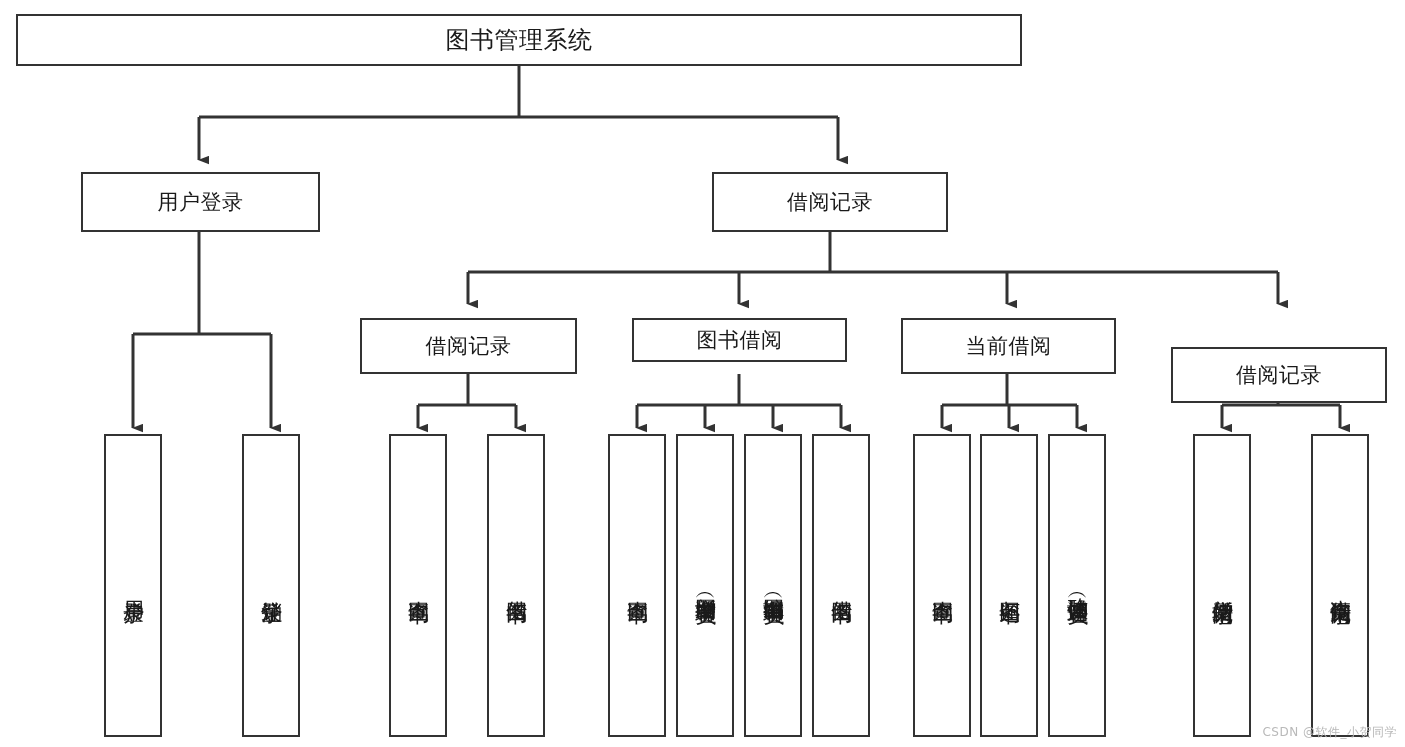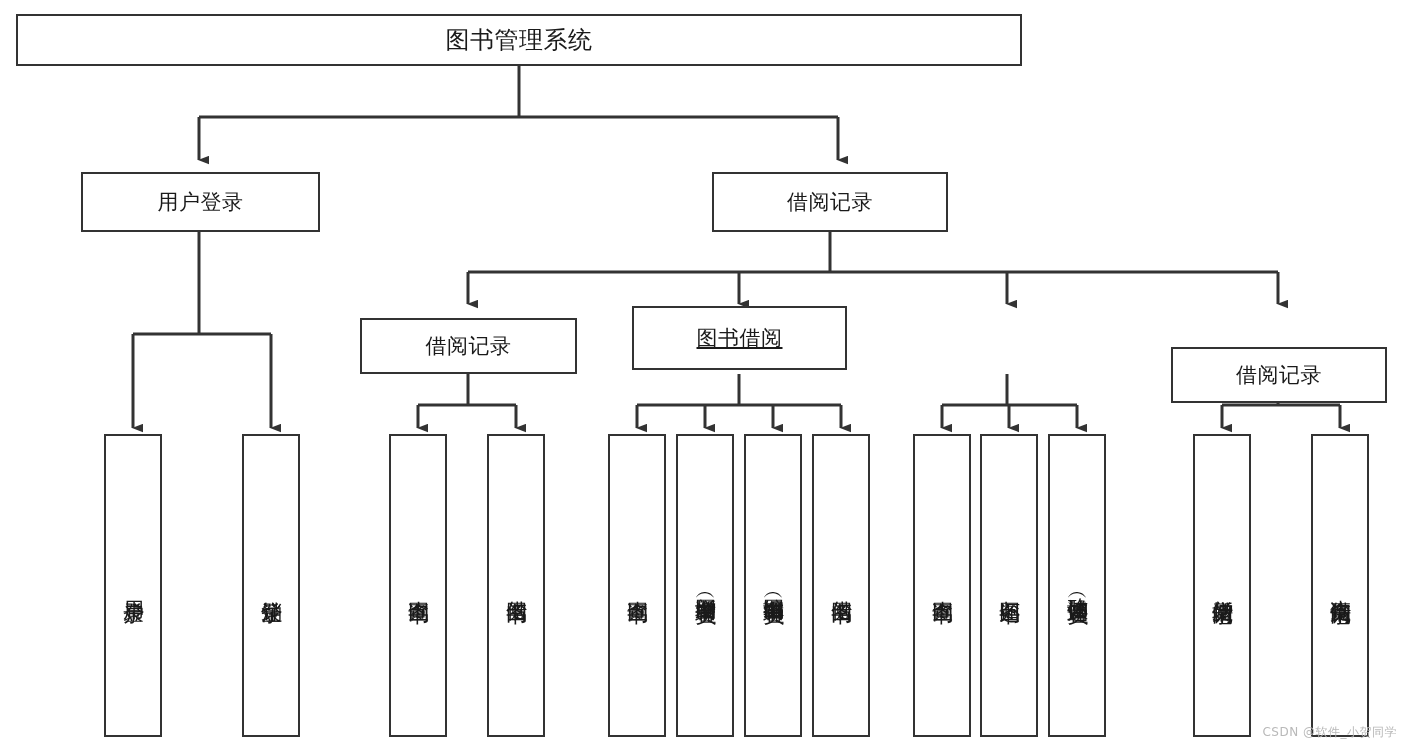--- a/index.html
+++ b/index.html
@@ -116,21 +116,22 @@
       <path d="M1340,405 L1340,428" marker-end="url(#arrowhead)"></path>
     </g>
   </svg>
 
   <div class="node node-h node-root" style="left:16px; top:14px; width:1006px; height:52px;">图书管理系统</div>
 
   <div class="node node-h" style="left:81px; top:172px; width:239px; height:60px;">用户登录</div>
   <div class="node node-h" style="left:712px; top:172px; width:236px; height:60px;">借阅记录</div>
 
   <div class="node node-h" style="left:360px; top:318px; width:217px; height:56px;">借阅记录</div>
-  <div class="node node-h" style="left:632px; top:306px; width:215px; height:64px;text-decoration:underline;">图书借阅</div>
+  <div class="node node-h" style="left:632px; top:318px; width:215px; height:44px;">图书借阅</div>
+  <div class="node node-h" style="left:901px; top:318px; width:215px; height:56px;">当前借阅</div>
   <div class="node node-h" style="left:1171px; top:318px; width:216px; height:56px;margin-top:29px;">借阅记录</div>
 
   <div class="node node-v" style="left:104px; top:434px; width:58px; height:303px;">用户登录</div>
   <div class="node node-v" style="left:242px; top:434px; width:58px; height:303px;">注销登录</div>
 
   <div class="node node-v" style="left:389px; top:434px; width:58px; height:303px;">查询图书</div>
   <div class="node node-v" style="left:487px; top:434px; width:58px; height:303px;">借阅图书</div>
 
   <div class="node node-v" style="left:608px; top:434px; width:58px; height:303px;">查询图书</div>
   <div class="node node-v" style="left:676px; top:434px; width:58px; height:303px;">新增图书（管理员）</div>

